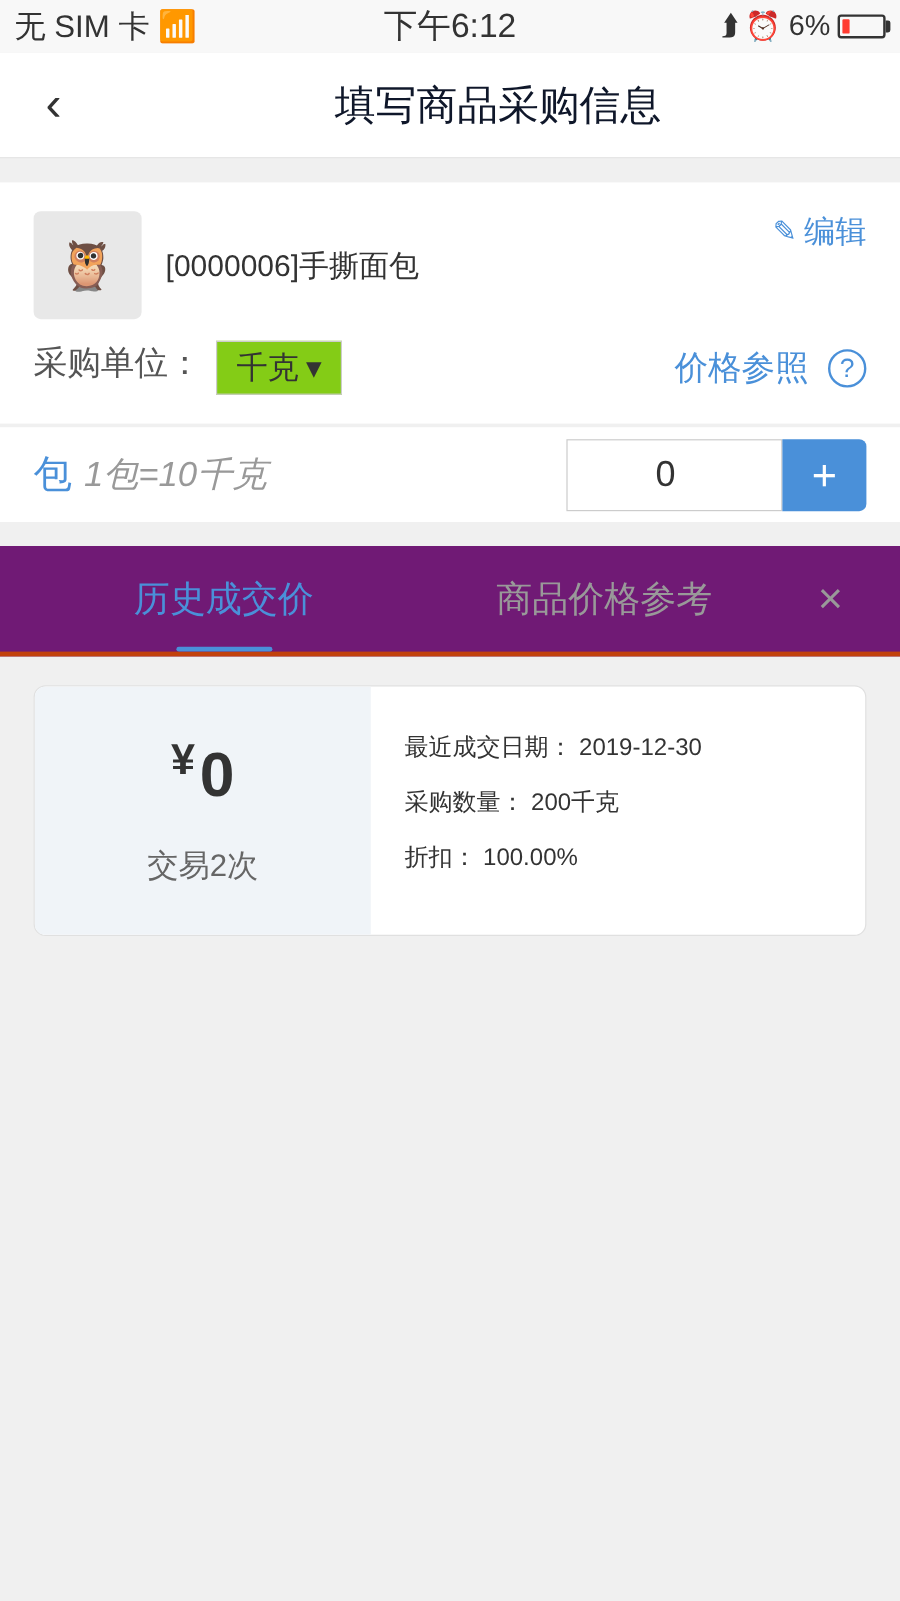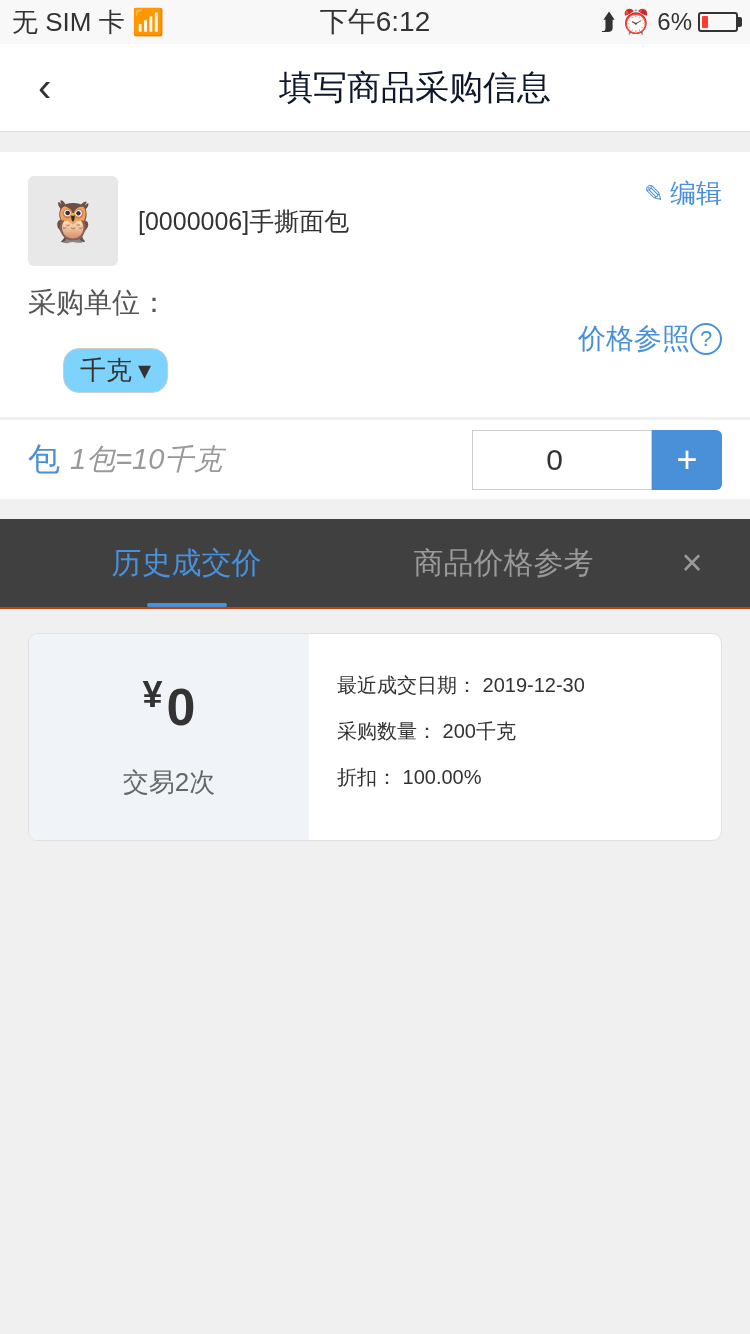--- a/index.html
+++ b/index.html
@@ -146,42 +146,41 @@
       font-size: 24px;
     }
     .product-meta {
       display: flex;
       align-items: center;
       justify-content: space-between;
       margin-top: 18px;
     }
     .purchase-unit {
       display: flex;
-      align-items: flex-end;
-      gap: 26px;
+      align-items: flex-start;
+      gap: 12px;
       font-size: 28px;
       color: #555;
-      flex-direction: column;
     }
     .unit-select {
       border: 1px solid #ccc;
-      border-radius: 16px;
+      border-radius: 0;
       padding: 4px 16px;
       font-size: 26px;
       color: #333;
-      background: #7dd3fc;
+      background: #84cc16;
       display: flex;
       align-items: center;
       gap: 6px;
       cursor: pointer;
     }
     .price-ref {
       display: flex;
       align-items: center;
-      gap: 0;
+      gap: 16px;
       font-size: 28px;
       color: #4a90d9;
       cursor: pointer;
       margin-left: 29px;
     }
     .info-icon {
       width: 32px;
       height: 32px;
       border: 2px solid #4a90d9;
       border-radius: 50%;
@@ -242,26 +241,26 @@
       border: none;
       border-radius: 0 6px 6px 0;
       cursor: pointer;
       display: flex;
       align-items: center;
       justify-content: center;
     }
 
     
     .tabs-bar {
-      background: #404040;
+      background: #701a75;
       display: flex;
       align-items: center;
       padding: 0 28px;
       margin-top: 20px;
-      border-bottom: 2px solid #c2410c;
+      border-bottom: 4px solid #c2410c;
       position: relative;
     }
     .tab-item {
       flex: 1;
       height: 88px;
       display: flex;
       align-items: center;
       justify-content: center;
       flex-direction: column;
       font-size: 30px;

